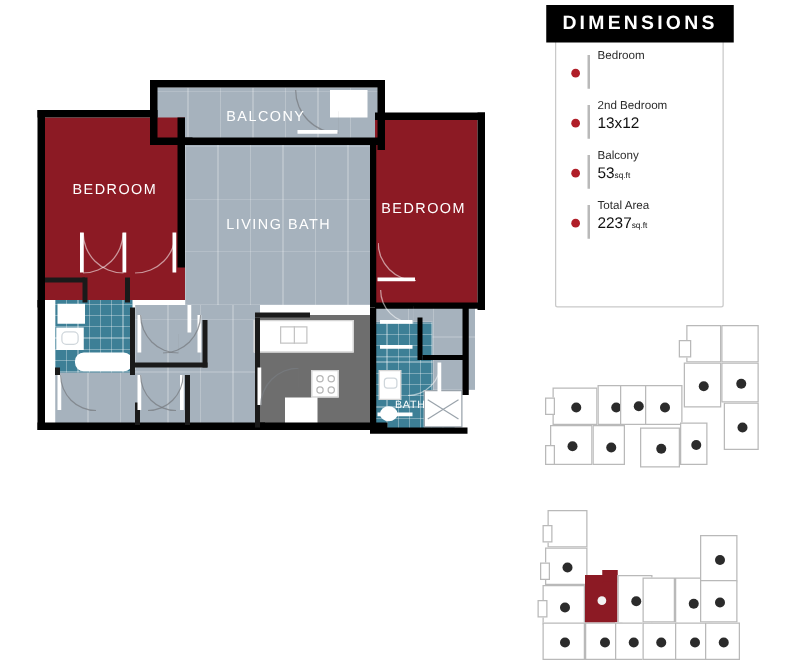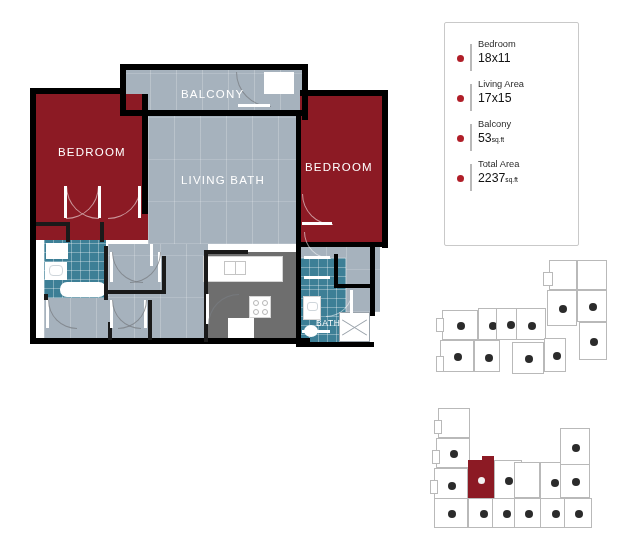--- a/index.html
+++ b/index.html
@@ -196,36 +196,38 @@
 
   <div class="roomlabel" style="left:58px;top:146px;">BEDROOM</div>
   <div class="roomlabel" style="left:181px;top:88px;">BALCONY</div>
   <div class="roomlabel" style="left:181px;top:174px;">LIVING BATH</div>
   <div class="roomlabel" style="left:305px;top:161px;">BEDROOM</div>
   <div class="roomlabel small" style="left:316px;top:318px;">BATH</div>
 </div>
 
 <div id="dimpanel">
   <div class="dp-border"></div>
+  <div class="dp-head">
+    <span>DIMENSIONS</span>
+  </div>
   <div class="dp-list">
 
     <div class="dp-item">
       <div class="dp-dot"></div>
       <div class="dp-bar"></div>
       <div class="dp-name">Bedroom</div>
-      <div class="dp-val"><span>18x11</span><span class="sub"></span></div>
     </div>
-
 
     <div class="dp-item">
       <div class="dp-dot"></div>
       <div class="dp-bar"></div>
-      <div class="dp-name">Living Area</div>
-      <div class="dp-val"><span>17x15</span><span class="sub"></span></div>
+      <div class="dp-name">2nd Bedroom</div>
+      <div class="dp-val"><span>13x12</span><span class="sub"></span></div>
     </div>
+
 
     <div class="dp-item">
       <div class="dp-dot"></div>
       <div class="dp-bar"></div>
       <div class="dp-name">Balcony</div>
       <div class="dp-val"><span>53</span><span class="sub">sq.ft</span></div>
     </div>
 
     <div class="dp-item">
       <div class="dp-dot"></div>

